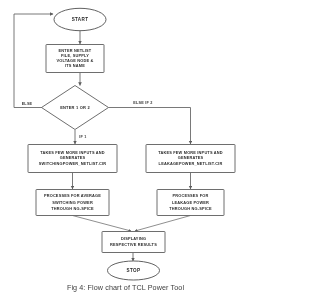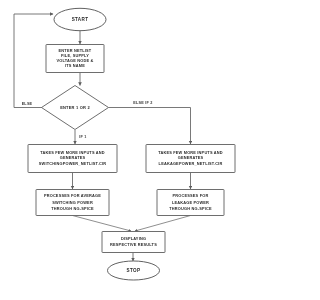--- a/index.html
+++ b/index.html
@@ -175,14 +175,15 @@
       <text class="node-label proc-text" x="133.5" y="245.4">RESPECTIVE RESULTS</text>
     </g>
 
     <g>
       <ellipse class="shape-term" cx="133.5" cy="270.5" rx="26" ry="9.5"></ellipse>
       <text class="node-label term-text" x="133.5" y="271">STOP</text>
     </g>
 
   </svg>
 
+  <div id="caption">Fig 4: Flow chart of TCL Power Tool</div>
 
 </div>
 
 </body></html>

